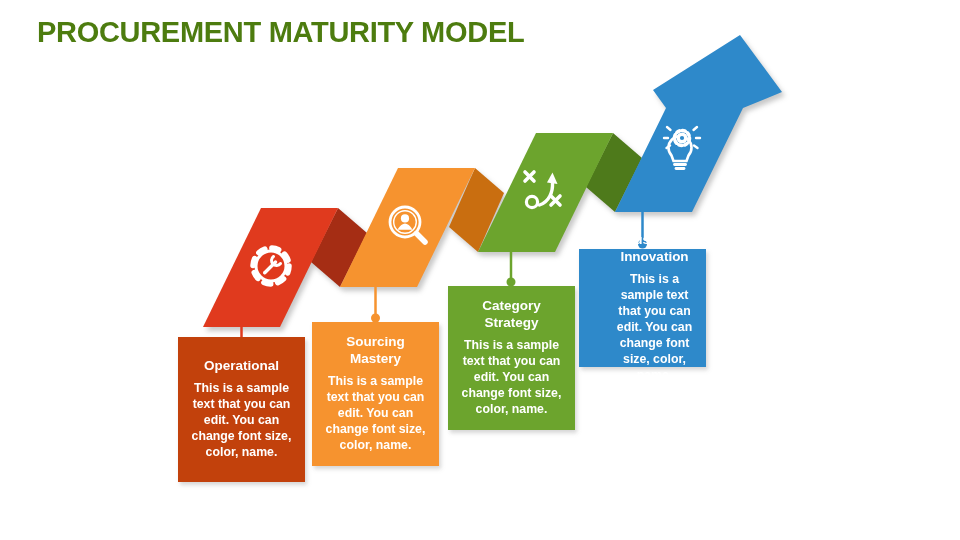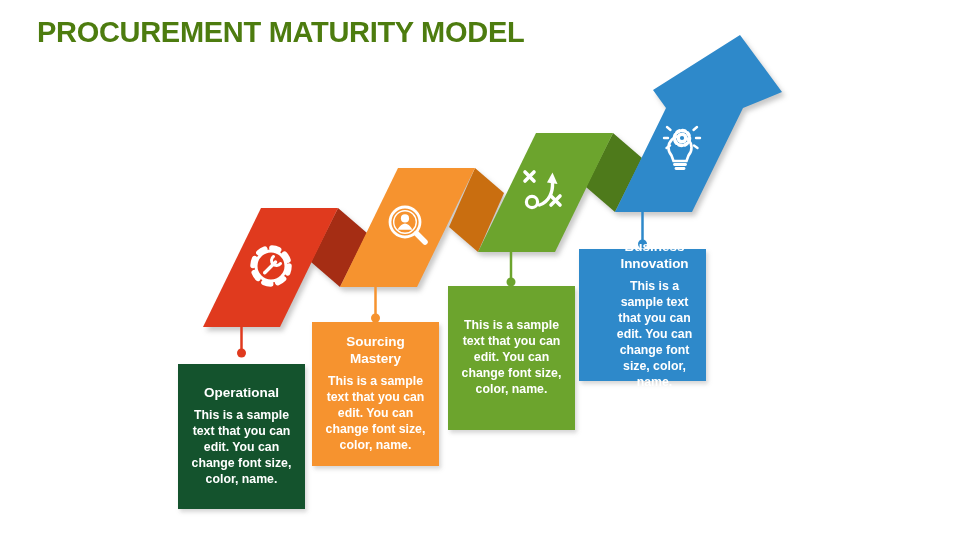--- a/index.html
+++ b/index.html
@@ -95,27 +95,28 @@
       <line x1="-12" y1="-11" x2="-16" y2="-11" stroke-width="2.4"></line>
       <line x1="-9.5" y1="-19" x2="-13" y2="-22" stroke-width="2.4"></line>
       <line x1="-10" y1="-3.5" x2="-13.5" y2="-1" stroke-width="2.4"></line>
       <line x1="16" y1="-11" x2="20" y2="-11" stroke-width="2.4"></line>
       <line x1="13.5" y1="-19" x2="17" y2="-22" stroke-width="2.4"></line>
       <line x1="14" y1="-3.5" x2="17.5" y2="-1" stroke-width="2.4"></line>
     </g>
   </g>
 </svg>
 
-<div class="stage-box" style="left: 178px; top: 364px; height: 145px; background: #14532d;">
+<div class="stage-box" style="left: 178px; top: 337px; height: 145px; background: #c2410c;">
   <div class="box-title">Operational</div>
   <div class="box-body">This is a sample text that you can edit. You can change font size, color, name.</div>
 </div>
 <div class="stage-box" style="left: 312px; top: 322px; background: rgb(246, 147, 47);">
   <div class="box-title">Sourcing Mastery</div>
   <div class="box-body">This is a sample text that you can edit. You can change font size, color, name.</div>
 </div>
 <div class="stage-box" style="left: 448px; top: 286px; background: rgb(108, 164, 45);">
+  <div class="box-title">Category Strategy</div>
   <div class="box-body">This is a sample text that you can edit. You can change font size, color, name.</div>
 </div>
-<div class="stage-box" style="left: 579px; top: 249px; height: 132px; background: rgb(46, 137, 202); padding-left: 32px;">
+<div class="stage-box" style="left: 579px; top: 249px; height: 118px; background: rgb(46, 137, 202); padding-left: 32px;">
   <div class="box-title">Business Innovation</div>
   <div class="box-body">This is a sample text that you can edit. You can change font size, color, name.</div>
 </div>
 
 </body></html>

